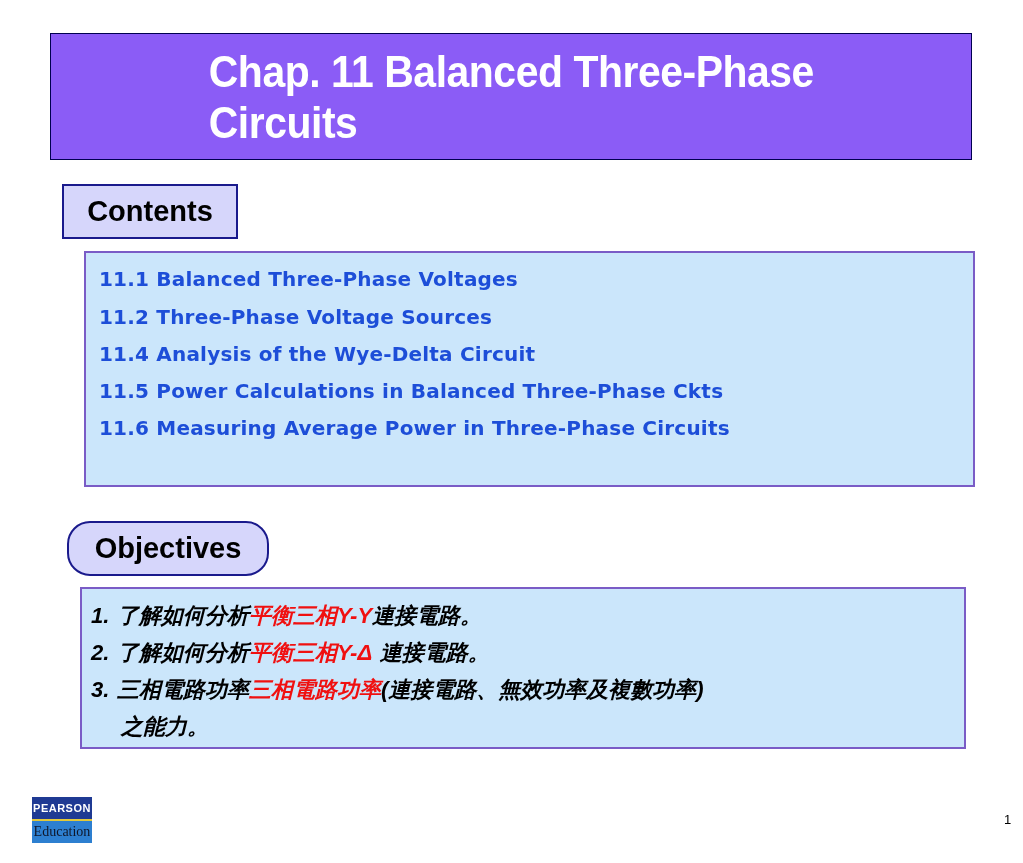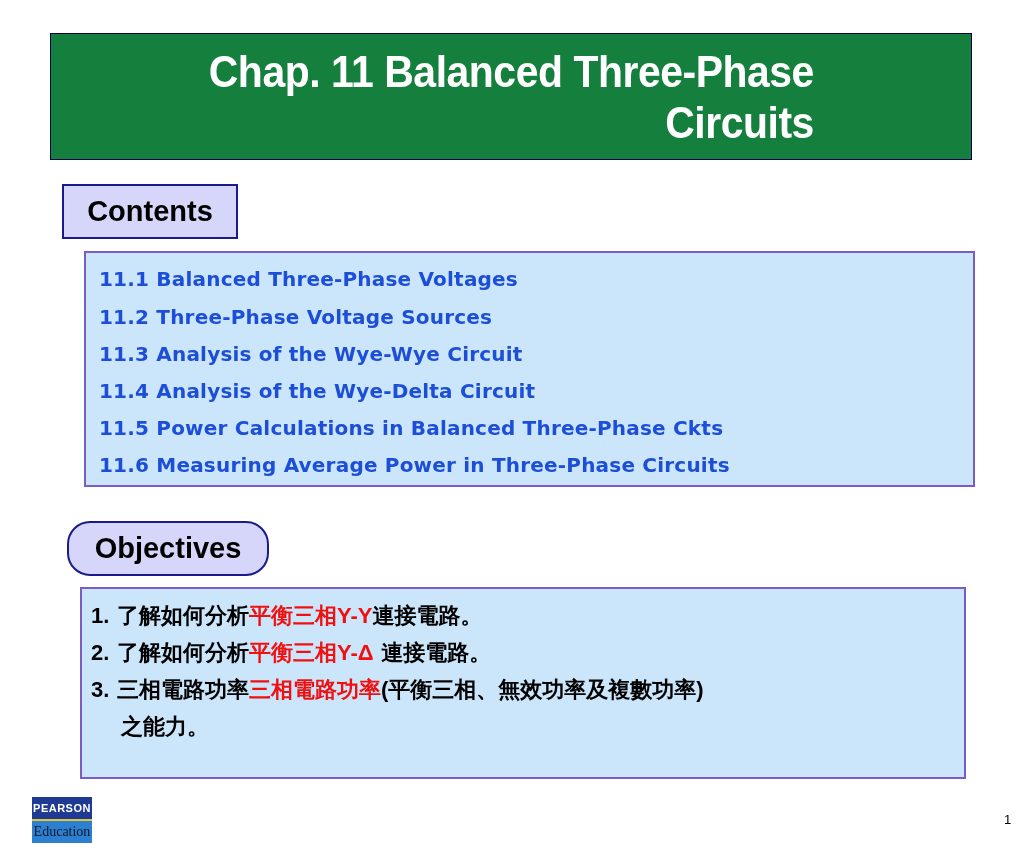--- a/index.html
+++ b/index.html
@@ -2,39 +2,39 @@
 <html><head>
   <meta charset="utf-8">
   <style>
     html, body { margin: 0; padding: 0; }
     body {
       width: 1023px; height: 863px; background: #ffffff; position: relative; overflow: hidden;
       font-family: "Liberation Sans", sans-serif;
     }
     .title-box {
       position: absolute; left: 50px; top: 33px; width: 922px; height: 127px;
-      background: #15803d; border: 1px solid #000050; box-sizing: border-box;
-      display: flex; align-items: center; justify-content: center; text-align: right;
+      background: #8b5cf6; border: 1px solid #000050; box-sizing: border-box;
+      display: flex; align-items: center; justify-content: center; text-align: left;
     }
     .title-text {
       color: #ffffff; font-family: "Liberation Sans", sans-serif; font-weight: bold;
       font-size: 44px; line-height: 51px; letter-spacing: -0.5px; transform: scaleX(0.93);
     }
     .tag {
       position: absolute; background: #d6d6fb; border: 2px solid #1a1a8c; box-sizing: border-box;
       display: flex; align-items: center; justify-content: center;
       font-family: "Liberation Sans", sans-serif; font-weight: bold; color: #000; font-size: 29px;
     }
     .tag-contents { left: 62px; top: 184px; width: 176px; height: 55px; }
     .tag-objectives { left: 67px; top: 521px; width: 202px; height: 55px; border-radius: 23px; }
     .panel {
       position: absolute; background: #cbe6fb; border: 2px solid #7a5cc6; box-sizing: border-box;
     }
     .panel-contents { left: 84px; top: 251px; width: 891px; height: 236px; padding: 8px 0 0 13px; }
-    .panel-objectives { left: 80px; top: 587px; width: 886px; height: 192px; padding: 8px 4px 0 9px; }
+    .panel-objectives { left: 80px; top: 587px; width: 886px; height: 162px; padding: 8px 4px 0 9px; font-style: italic; }
     .contents-item {
       font-family: "DejaVu Sans", sans-serif; font-weight: bold; font-size: 20px; color: #1d4ed8;
       line-height: 37px; white-space: nowrap; letter-spacing: 0.2px;
     }
     .contents-item:nth-child(2) { margin-top: 1px; }
     .obj-item {
       font-family: "DejaVu Serif", serif; font-size: 22px; color: #000; line-height: 36px;
       white-space: nowrap; font-weight: bold;
     }
     .obj-num { font-family: "Liberation Sans", sans-serif; font-weight: bold; font-size: 22px; }
@@ -66,37 +66,36 @@
     <div>Chap. 11  Balanced Three-Phase</div>
     <div>Circuits</div>
   </div>
 </div>
 
 <div class="tag tag-contents">Contents</div>
 
 <div class="panel panel-contents">
   <div class="contents-item">11.1 Balanced Three-Phase Voltages</div>
   <div class="contents-item">11.2 Three-Phase Voltage Sources</div>
-  <div class="contents-item">11.3 Analysis of the Wye-Wye Circuit</div>
   <div class="contents-item">11.4 Analysis of the Wye-Delta Circuit</div>
   <div class="contents-item">11.5 Power Calculations in Balanced Three-Phase Ckts</div>
   <div class="contents-item">11.6 Measuring Average Power in Three-Phase Circuits</div>
 </div>
 
 <div class="tag tag-objectives">Objectives</div>
 
 <div class="panel panel-objectives">
   <div class="obj-item">
     <span class="obj-num">1.</span><span> 了解如何分析</span><span class="red">平衡三相</span><span class="red sym">Y-Y</span><span>連接電路。</span>
   </div>
   <div class="obj-item">
     <span class="obj-num">2.</span><span> 了解如何分析</span><span class="red">平衡三相</span><span class="red sym">Y-Δ</span><span> 連接電路。</span>
   </div>
   <div class="obj-item">
-    <span class="obj-num">3.</span><span> 三相電路功率</span><span class="red">三相電路功率</span><span class="sym">(</span><span>平衡三相、無效功率及複數功率</span><span class="sym">)</span>
+    <span class="obj-num">3.</span><span> 三相電路功率</span><span class="red">三相電路功率</span><span class="sym">(</span><span>連接電路、無效功率及複數功率</span><span class="sym">)</span>
   </div>
   <div class="obj-item obj-cont">之能力。</div>
 </div>
 
 <div class="logo">
   <div class="logo-top">PEARSON</div>
   <div class="logo-bottom">Education</div>
 </div>
 
 <div class="page-num">1</div>

